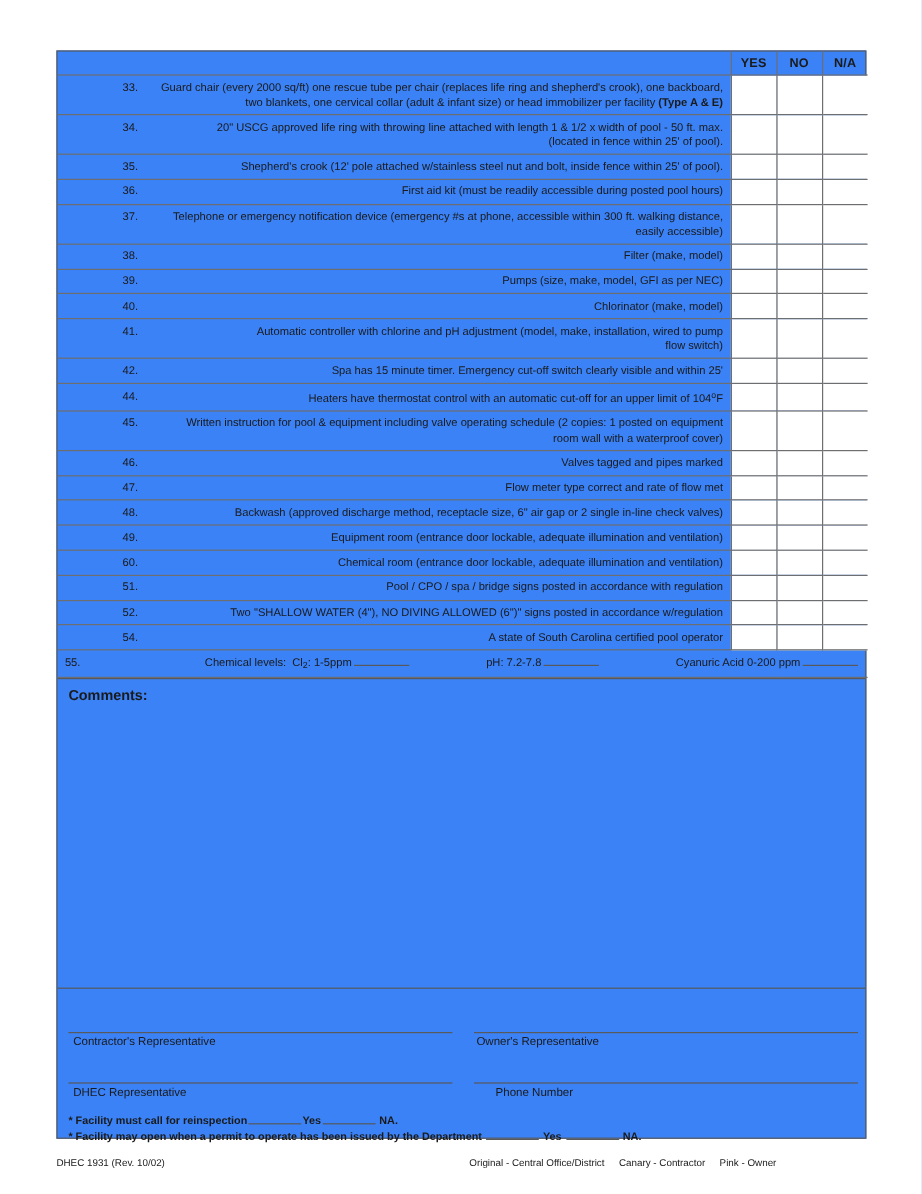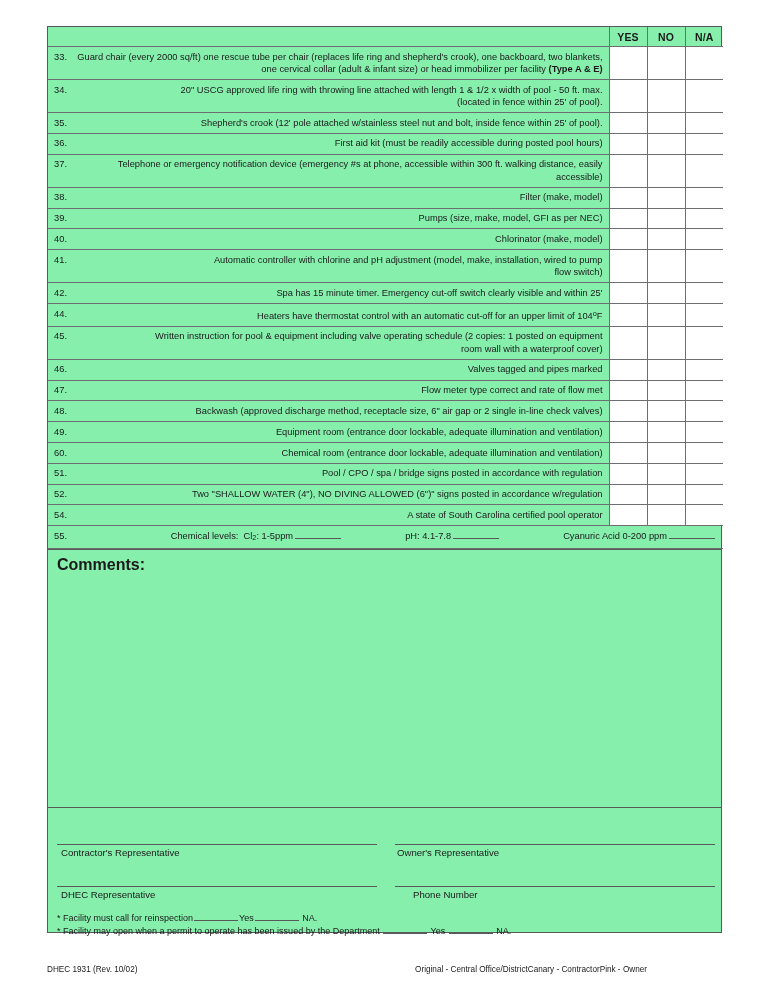--- a/index.html
+++ b/index.html
@@ -20,25 +20,25 @@
     position: absolute;
     left: 0; top: 0;
     width: 768px;
     height: 995px;
   }
 
   
   .form-frame {
     position: absolute;
     left: 47px;
-    top: 26px;
+    top: 42px;
     width: 675px;           
     border: 1.4px solid #58595b;
     box-sizing: border-box;
-    background: #86efac;
+    background: #3b82f6;
   }
 
   table.checklist {
     border-collapse: collapse;
     width: 100%;
     table-layout: fixed;
   }
   table.checklist td, table.checklist th {
     border: 0.9px solid #6d6e71;
     box-sizing: border-box;
@@ -68,20 +68,21 @@
     font-size: 9.3px;
     line-height: 12.3px;
     padding: 3.5px 6px 4px 0;
     position: relative;
   }
   td.mark { background: #fff; }
 
   .itemrow {
     display: flex;
     align-items: flex-start;
+    margin-left: 48px;
   }
   .num {
     flex: 0 0 28px;
     text-align: right;
     padding-right: 9px;
     font-size: 9.3px;
     box-sizing: border-box;
   }
   .txt {
     flex: 1 1 auto;
@@ -108,21 +109,21 @@
   .comments-box {
     position: relative;
     height: 258px;
     border-top: 1.4px solid #58595b;
     box-sizing: border-box;
   }
   .comments-label {
     position: absolute;
     left: 9px;
     top: 6px;
-    font-size: 16px;
+    font-size: 12px;
     font-weight: bold;
   }
 
   
   .sig-area {
     position: relative;
     height: 125px;
     border-top: 1.4px solid #58595b;
     box-sizing: border-box;
   }
@@ -131,20 +132,21 @@
     border-bottom: 1.3px solid #58595b;
   }
   .siglabel {
     position: absolute;
     font-size: 9.6px;
   }
   .note {
     position: absolute;
     font-size: 9px;
     white-space: nowrap;
+    font-weight: bold;
   }
   .blank-n {
     display: inline-block;
     border-bottom: 0.9px solid #58595b;
     width: 44px;
     height: 8px;
     margin: 0 1px;
   }
 
   
@@ -159,21 +161,21 @@
     position: absolute;
     left: 0; top: 0;
     font-size: 8.2px;
   }
   .footer-right {
     position: absolute;
     right: 0; top: 0;
     font-size: 8.2px;
     white-space: nowrap;
   }
-  .footer-right span { margin-left: 0; }
+  .footer-right span { margin-left: 12px; }
   .footer-right span:first-child { margin-left: 16px; }
 </style>
 </head>
 <body>
 
 <div class="page">
 
   <div class="form-frame">
 
     <table class="checklist">
@@ -409,21 +411,21 @@
               </div>
             </td>
             <td class="mark"></td>
             <td class="mark"></td>
             <td class="mark"></td>
           </tr>
           <tr>
             <td class="chem" colspan="4">
               <div class="chemline">
                 <span class="num">55.</span>
-                <span class="txt"><span>Chemical levels:</span>&nbsp; <span>Cl<span class="sub">2</span>: 1-5ppm</span><span class="blank-u"></span><span class="gap1"></span><span>pH: 4.1-7.8</span><span class="blank-u"></span><span class="gap2"></span><span>Cyanuric Acid 0-200 ppm</span><span class="blank-u"></span></span>
+                <span class="txt"><span>Chemical levels:</span>&nbsp; <span>Cl<span class="sub">2</span>: 1-5ppm</span><span class="blank-u"></span><span class="gap1"></span><span>pH: 7.2-7.8</span><span class="blank-u"></span><span class="gap2"></span><span>Cyanuric Acid 0-200 ppm</span><span class="blank-u"></span></span>
               </div>
             </td>
           </tr>
         </tbody>
     </table>
 
     <div class="comments-box">
       <div class="comments-label">Comments:</div>
     </div>
 

